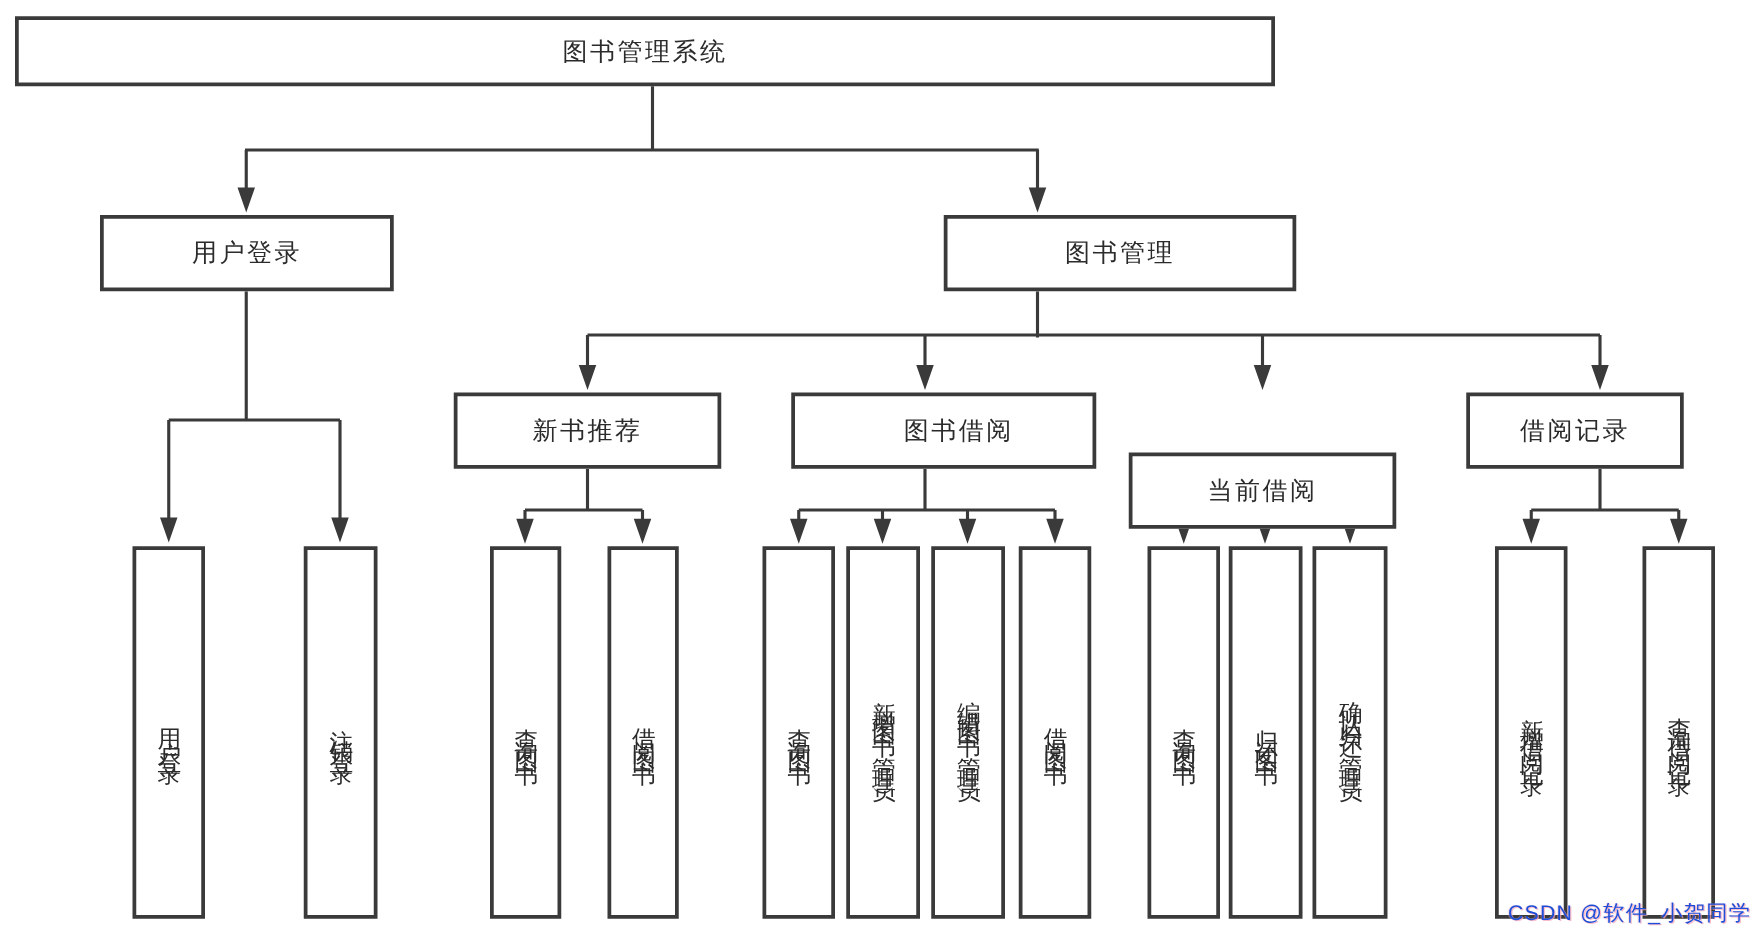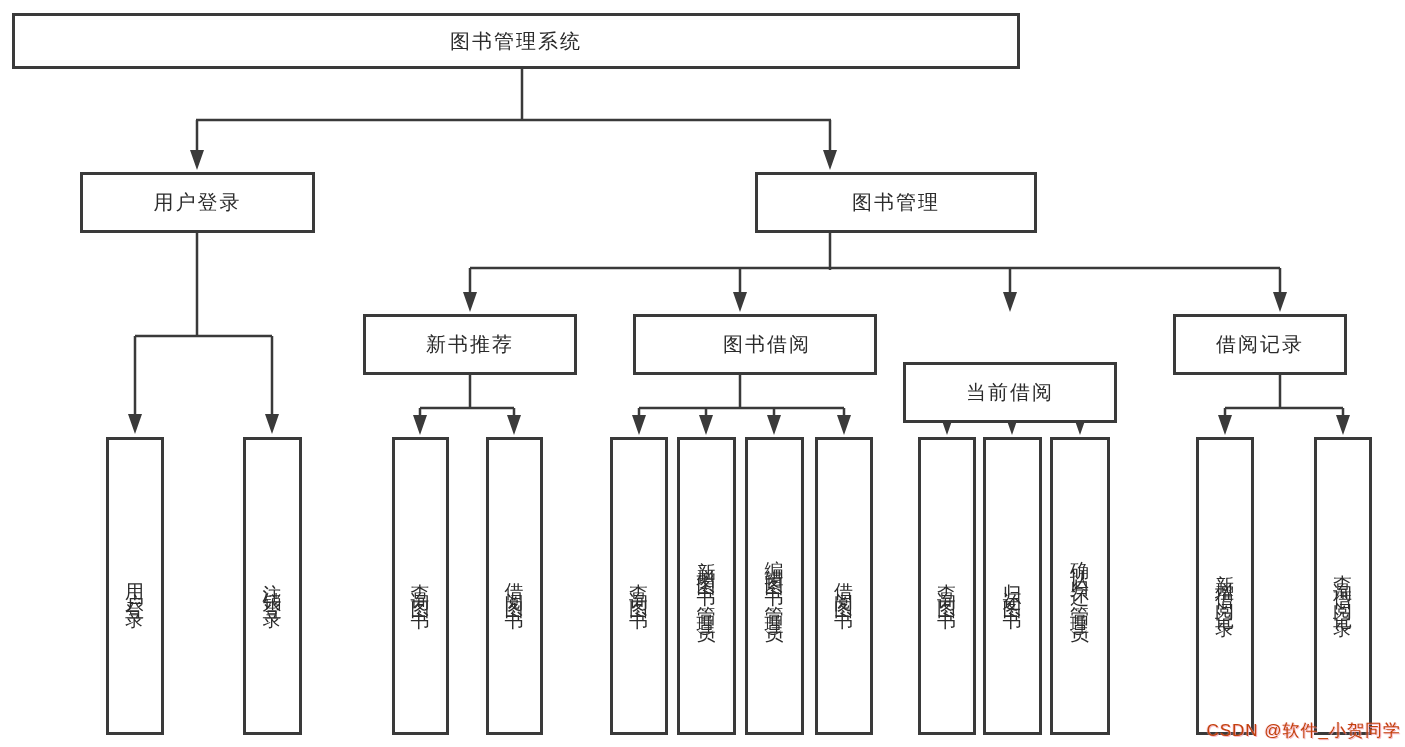--- a/index.html
+++ b/index.html
@@ -32,21 +32,21 @@
     white-space:nowrap;
     font-size:19px;
     letter-spacing:9px;
     line-height:1;
   }
   .watermark{
     position:absolute;right:4px;bottom:5px;
     z-index:3;
     font-size:17px;
     letter-spacing:1px;
-    color:#c2410c;
+    color:#1d4ed8;
     text-shadow:1px 1px 0 rgba(246,166,186,0.75), -1px 0 0 rgba(246,166,186,0.35);
     white-space:nowrap;
   }
 </style>
 </head>
 <body>
 
 <div class="canvas">
 
   <svg class="wires" width="1405" height="747" viewBox="0 0 1405 747">

